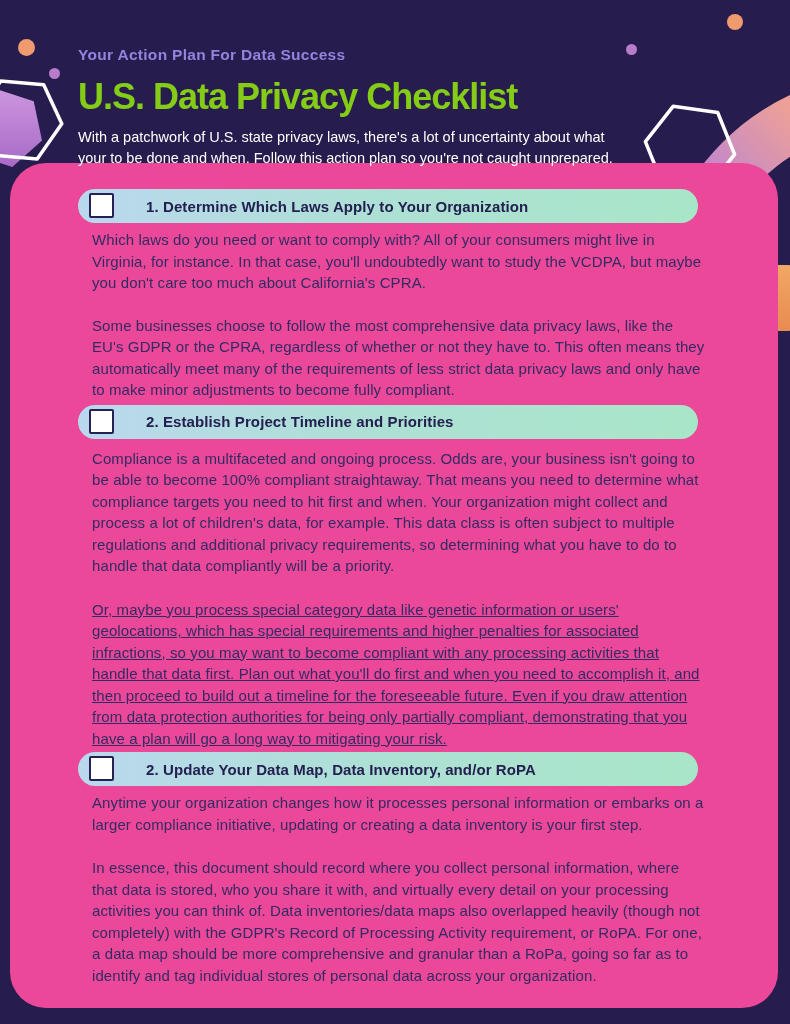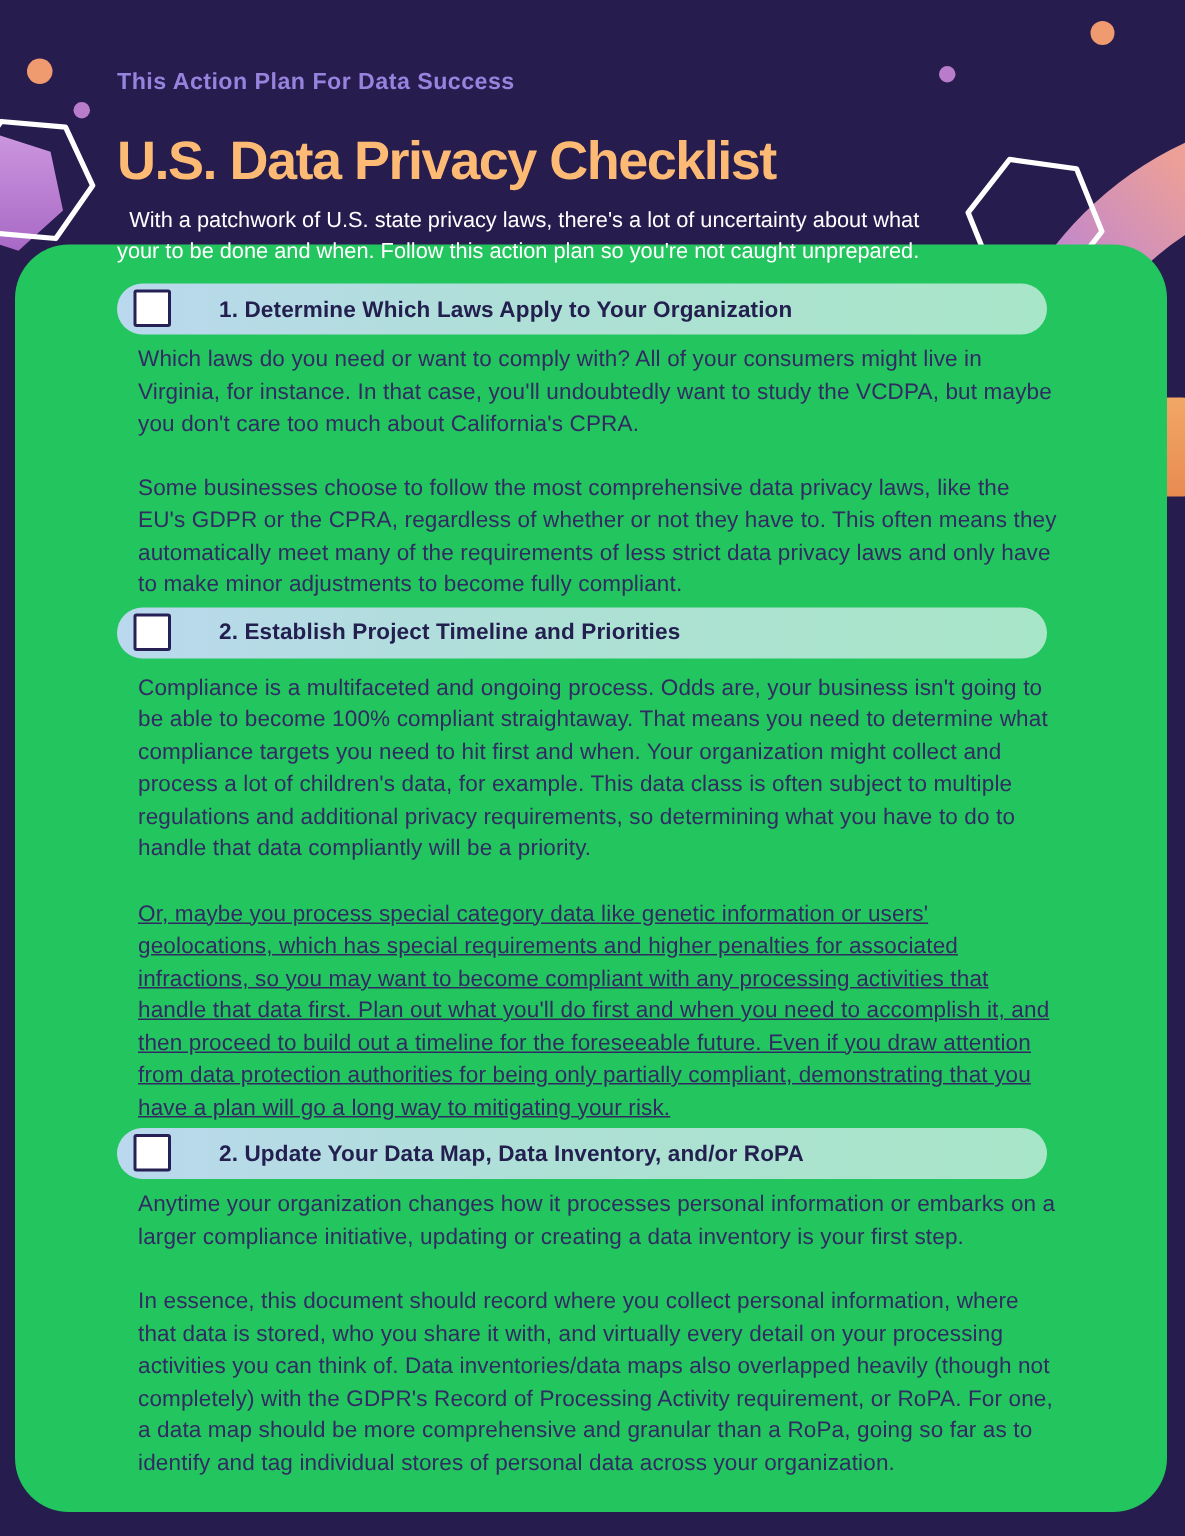--- a/index.html
+++ b/index.html
@@ -16,27 +16,27 @@
   #dot-orange-tr{left:727px;top:14px;width:16px;height:16px;background:#f09a70;}
   #dot-purple-tr{left:626px;top:44px;width:11px;height:11px;background:#b87cca;}
   #hex-left{left:-38px;top:66px;}
   #hex-right{left:630px;top:90px;}
   #ring-clip{left:620px;top:60px;width:170px;height:340px;overflow:hidden;}
   #orange-bar{left:755px;top:265px;width:45px;height:66px;border-radius:12px;
     background:linear-gradient(180deg,#f2a766,#e88b52);}
   
   .header{position:absolute;left:78px;top:46px;z-index:3;}
   .eyebrow{font-size:15.5px;font-weight:bold;color:#9583de;letter-spacing:.3px;}
-  .title{font-size:36px;font-weight:800;color:#fdba74;letter-spacing:-1px;margin-top:22px;white-space:nowrap;}
+  .title{font-size:36px;font-weight:800;color:#84cc16;letter-spacing:-1px;margin-top:12px;white-space:nowrap;}
   .subtitle{margin-top:9px;font-size:14.5px;line-height:21px;color:#ffffff;}
-  .subtitle div{white-space:nowrap;text-align:right;}
+  .subtitle div{white-space:nowrap;}
   
   .card{
     position:absolute;left:10px;top:163px;width:768px;height:845px;z-index:2;
-    background:#22c55e;border-radius:36px;box-sizing:border-box;
+    background:#ec4899;border-radius:36px;box-sizing:border-box;
   }
   .pill{
     position:relative;height:34px;width:620px;margin-left:68px;border-radius:17px;
     display:flex;align-items:center;
     background:linear-gradient(90deg,#bad8ee 0%,#aee0d6 45%,#a8e6c8 100%);
   }
   .checkbox{
     position:absolute;left:11px;top:4px;width:25px;height:25px;box-sizing:border-box;
     background:#ffffff;border:2.5px solid #262155;border-radius:2px;cursor:pointer;
   }
@@ -90,21 +90,21 @@
   </svg>
 </div>
 
 <svg class="deco" id="hex-right" width="120" height="120">
   <polygon points="104.6,64.3 76.9,99.7 32.3,93.5 15.4,51.7 43.1,16.3 87.7,22.5" fill="none" stroke="#ffffff" stroke-width="3.5" stroke-linejoin="round"></polygon>
 </svg>
 
 <div class="deco" id="orange-bar"></div>
 
 <div class="header">
-  <div class="eyebrow">This Action Plan For Data Success</div>
+  <div class="eyebrow">Your Action Plan For Data Success</div>
   <div class="title">U.S. Data Privacy Checklist</div>
   <div class="subtitle">
     <div>With a patchwork of U.S. state privacy laws, there's a lot of uncertainty about what</div>
     <div>your to be done and when. Follow this action plan so you're not caught unprepared.</div>
   </div>
 </div>
 
 <div class="card">
 
   <div class="pill" id="pill-1">

